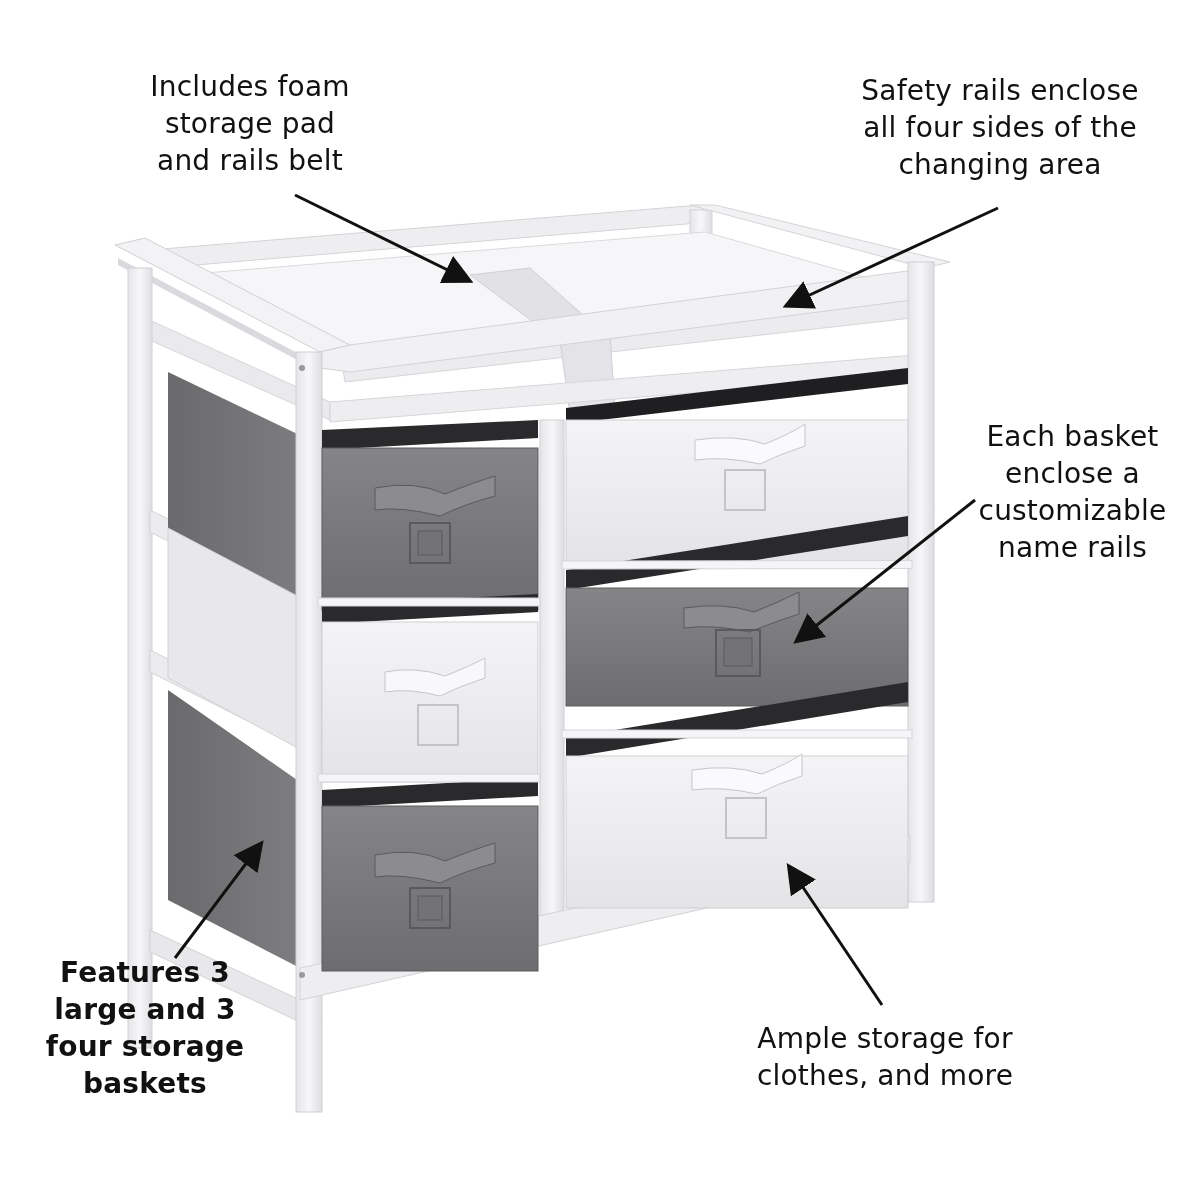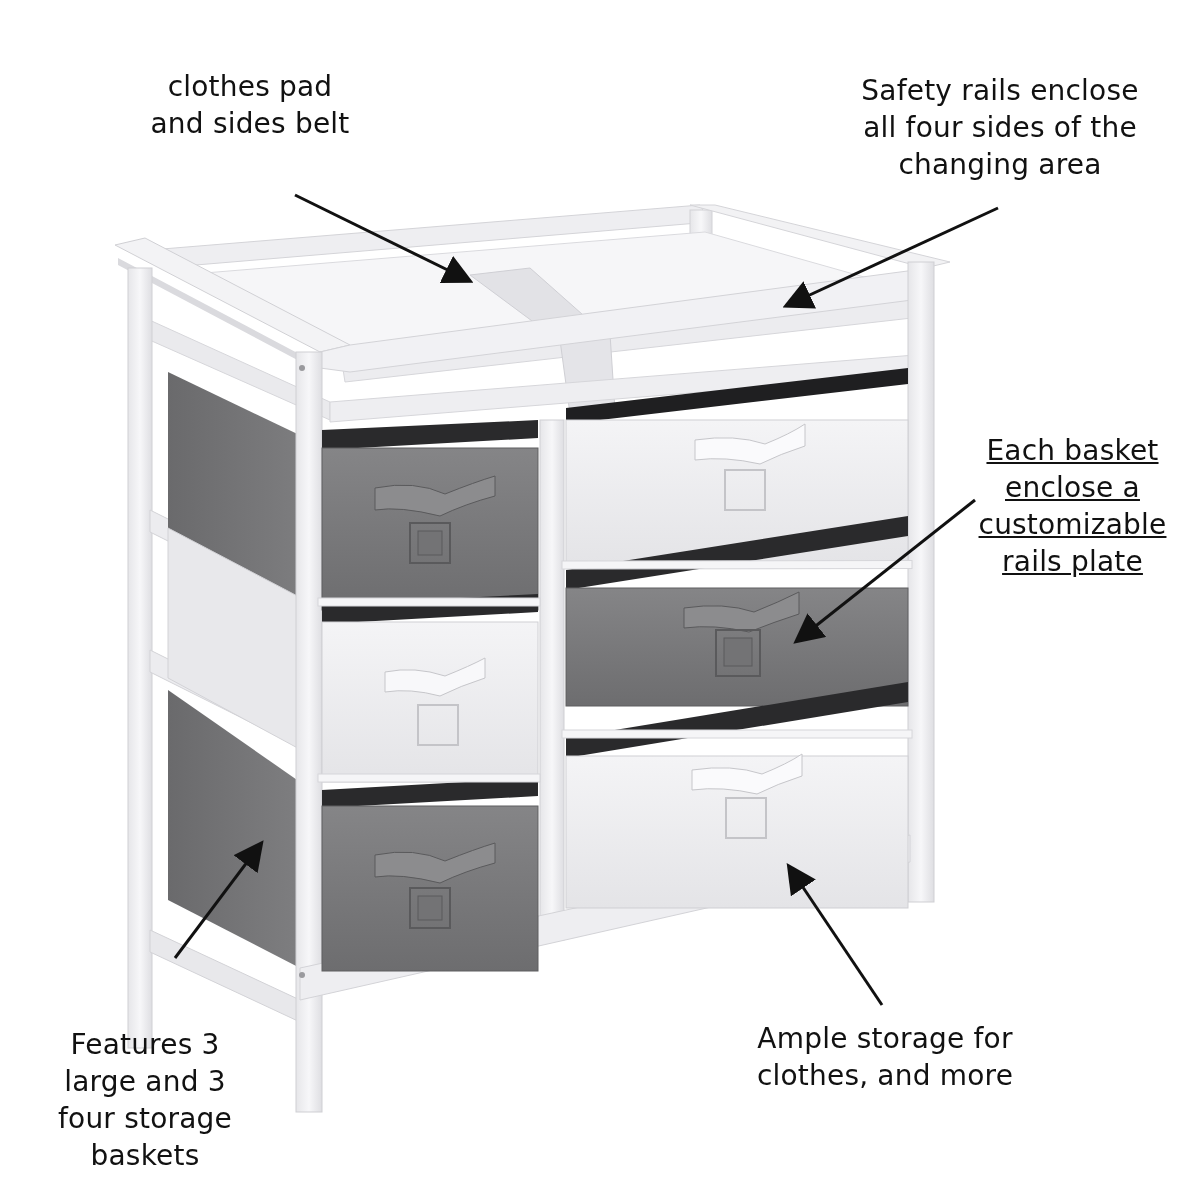--- a/index.html
+++ b/index.html
@@ -4,22 +4,22 @@
   <style>
     html, body { margin: 0; padding: 0; background: #ffffff; }
     body { width: 1200px; height: 1200px; position: relative; overflow: hidden;
            font-family: "DejaVu Sans", "Liberation Sans", sans-serif; }
     #scene { position: absolute; left: 0; top: 0; width: 1200px; height: 1200px; }
     .callout { position: absolute; text-align: center; color: #111111;
                font-size: 28px; line-height: 37px; font-weight: 500; letter-spacing: 0.2px; }
     .callout .line { display: block; white-space: nowrap; }
     #callout-pad   { left: 110px; top: 68px;  width: 280px; }
     #callout-rails { left: 820px; top: 72px;  width: 360px; }
-    #callout-plate { left: 955px; top: 432px; width: 235px; text-decoration: underline; }
-    #callout-bask  { left: 20px;  top: 1026px; width: 250px; }
+    #callout-plate { left: 955px; top: 418px; width: 235px; }
+    #callout-bask  { left: 20px;  top: 954px; width: 250px; font-weight: bold; }
     #callout-store { left: 690px; top: 1020px; width: 390px; }
   </style>
 </head>
 <body>
 
 <svg id="scene" viewBox="0 0 1200 1200" xmlns="http://www.w3.org/2000/svg">
   <defs>
     <marker id="arrowhead" markerWidth="10" markerHeight="10" refX="8" refY="5" orient="auto" markerUnits="strokeWidth">
       <path d="M0,0 L10,5 L0,10 z" fill="#111111"></path>
     </marker>
@@ -173,35 +173,36 @@
   <g>
     <line x1="295" y1="195" x2="468" y2="280" stroke="#111111" stroke-width="3" marker-end="url(#arrowhead)"></line>
     <line x1="998" y1="208" x2="788" y2="305" stroke="#111111" stroke-width="3" marker-end="url(#arrowhead)"></line>
     <line x1="975" y1="500" x2="798" y2="640" stroke="#111111" stroke-width="3" marker-end="url(#arrowhead)"></line>
     <line x1="175" y1="958" x2="260" y2="845" stroke="#111111" stroke-width="3" marker-end="url(#arrowhead)"></line>
     <line x1="882" y1="1005" x2="790" y2="868" stroke="#111111" stroke-width="3" marker-end="url(#arrowhead)"></line>
   </g>
 </svg>
 
 <div class="callout" id="callout-pad">
-  <span class="line">clothes pad</span>
-  <span class="line">and sides belt</span>
+  <span class="line">Includes foam</span>
+  <span class="line">storage pad</span>
+  <span class="line">and rails belt</span>
 </div>
 
 <div class="callout" id="callout-rails">
   <span class="line">Safety rails enclose</span>
   <span class="line">all four sides of the</span>
   <span class="line">changing area</span>
 </div>
 
 <div class="callout" id="callout-plate">
   <span class="line">Each basket</span>
   <span class="line">enclose a</span>
   <span class="line">customizable</span>
-  <span class="line">rails plate</span>
+  <span class="line">name rails</span>
 </div>
 
 <div class="callout" id="callout-bask">
   <span class="line">Features 3</span>
   <span class="line">large and 3</span>
   <span class="line">four storage</span>
   <span class="line">baskets</span>
 </div>
 
 <div class="callout" id="callout-store">

